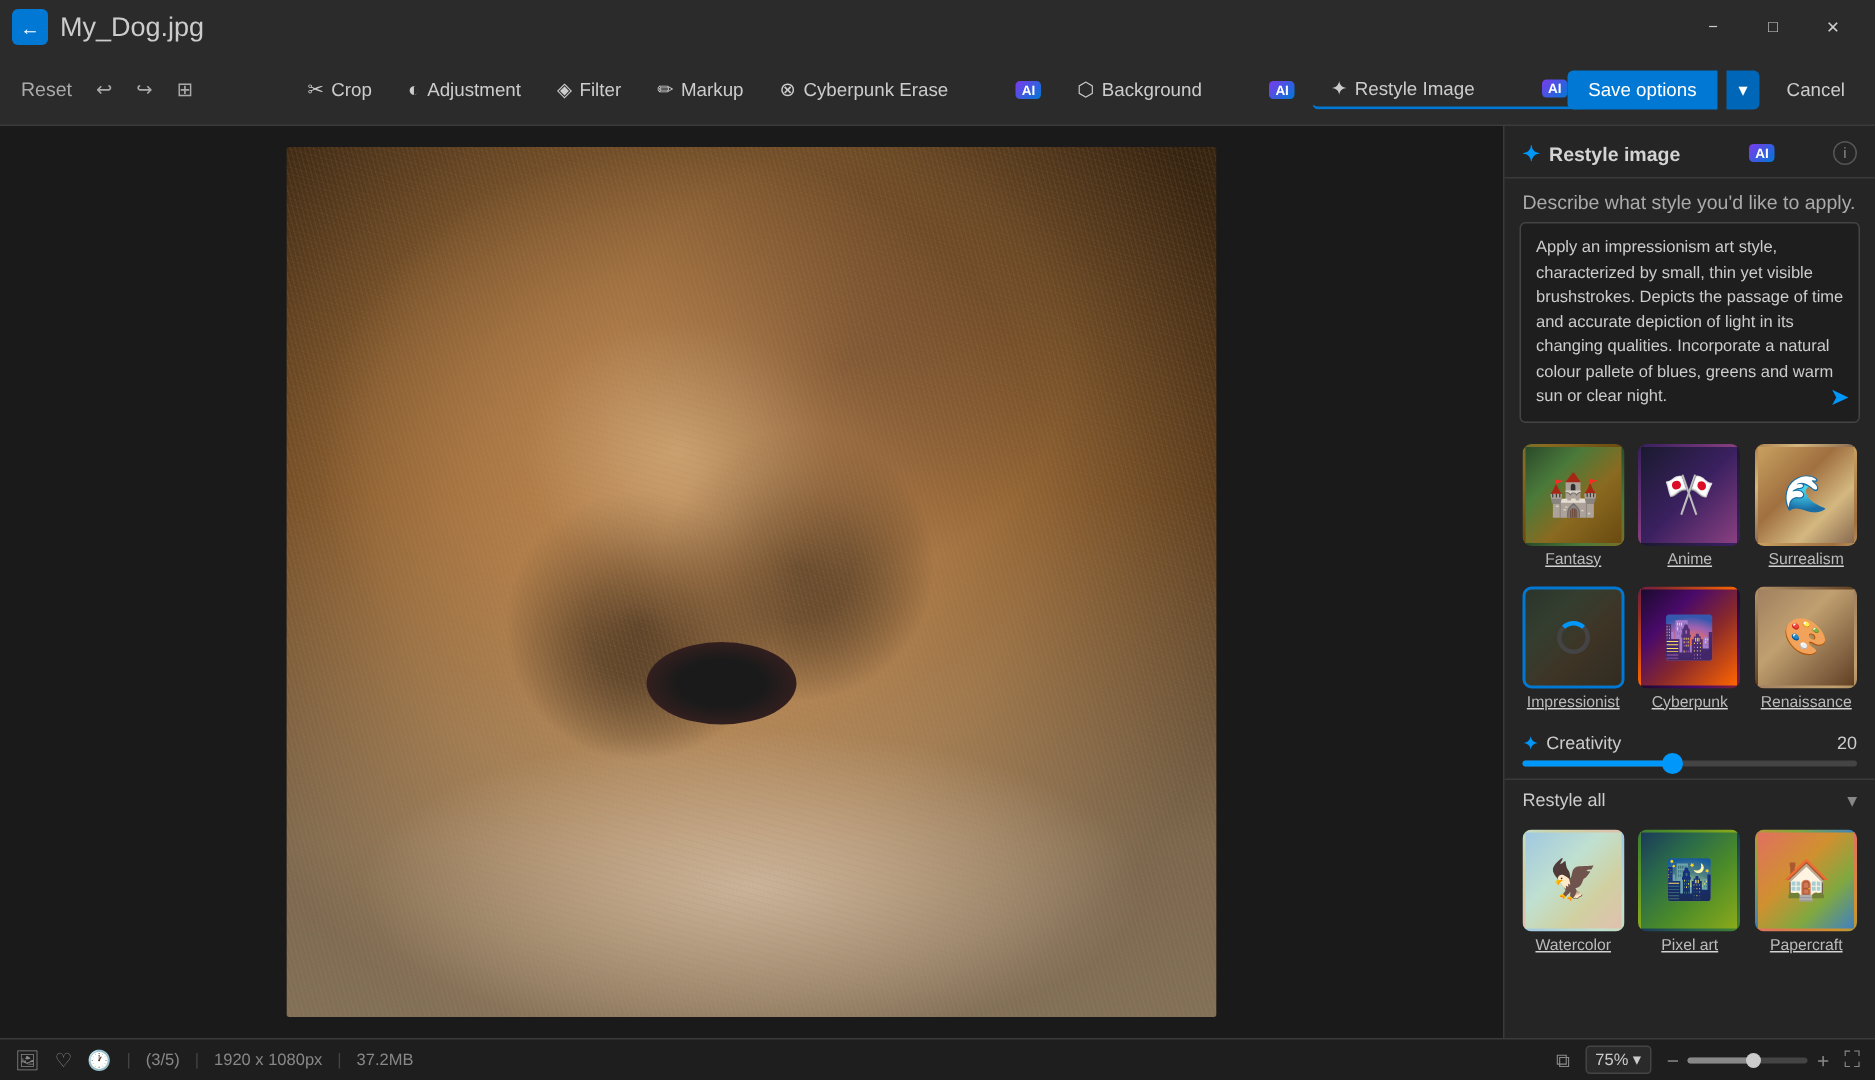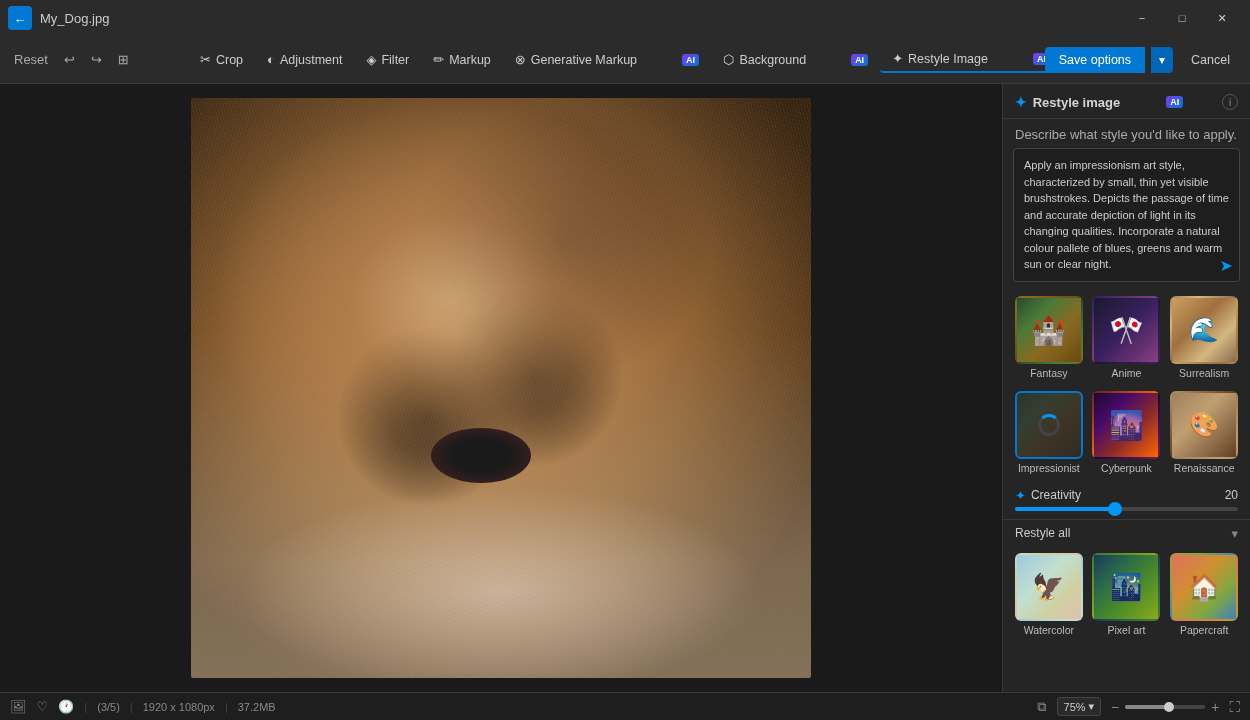--- a/index.html
+++ b/index.html
@@ -25,21 +25,21 @@
       flex-shrink: 0;
     }
     #titlebar .back-btn {
       width: 24px; height: 24px;
       background: #0078d4;
       border-radius: 4px;
       display: flex; align-items: center; justify-content: center;
       color: white; font-size: 13px; cursor: pointer;
     }
     #titlebar .filename {
-      font-size: 13px;
+      font-size: 18px;
       color: #cccccc;
     }
     #titlebar .win-controls {
       margin-left: auto;
       display: flex; gap: 0;
     }
     #titlebar .win-btn {
       width: 40px; height: 36px;
       display: flex; align-items: center; justify-content: center;
       font-size: 11px; color: #cccccc; cursor: pointer;
@@ -243,20 +243,21 @@
       grid-template-columns: repeat(3, 1fr);
       gap: 6px;
       padding: 4px 10px 8px;
     }
     .style-card {
       display: flex;
       flex-direction: column;
       align-items: center;
       gap: 3px;
       cursor: pointer;
+      text-decoration: underline;
     }
     .style-thumb {
       width: 68px; height: 68px;
       border-radius: 6px;
       overflow: hidden;
       position: relative;
       border: 2px solid transparent;
     }
     .style-thumb.selected {
       border-color: #0078d4;
@@ -492,21 +493,21 @@
   <button class="tool-btn">
     <span class="tool-icon">◈</span>
     <span>Filter</span>
   </button>
   <button class="tool-btn">
     <span class="tool-icon">✏</span>
     <span>Markup</span>
   </button>
   <button class="tool-btn">
     <span class="tool-icon">⊗</span>
-    <span>Generative Markup</span>
+    <span>Cyberpunk Erase</span>
     <span class="ai-badge">AI</span>
   </button>
   <button class="tool-btn">
     <span class="tool-icon">⬡</span>
     <span>Background</span>
     <span class="ai-badge">AI</span>
   </button>
   <button class="tool-btn" style="border-bottom: 2px solid #0078d4;">
     <span class="tool-icon">✦</span>
     <span>Restyle Image</span>

